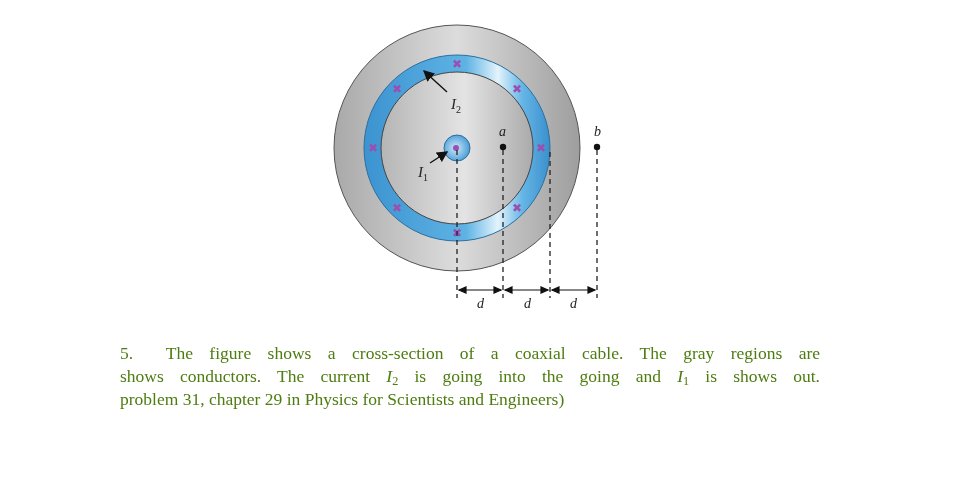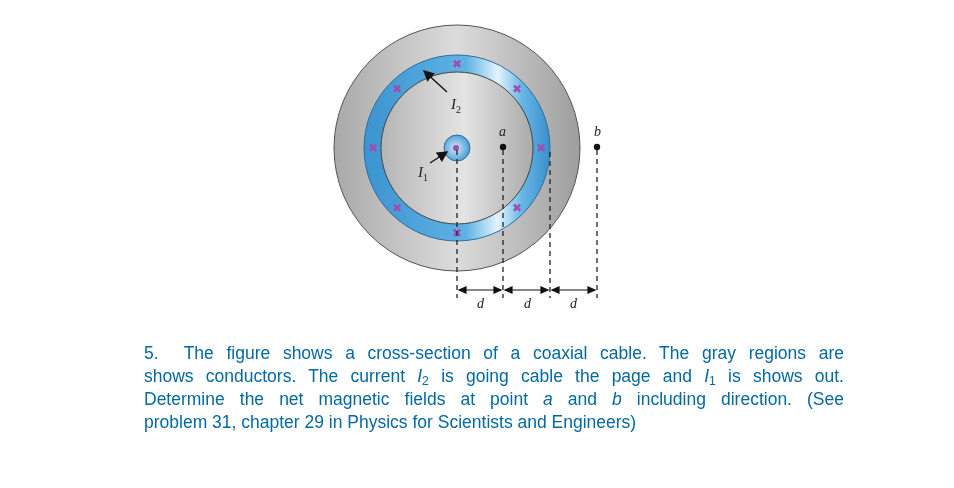--- a/index.html
+++ b/index.html
@@ -1,23 +1,22 @@
 <!DOCTYPE html>
 <html><head>
 <meta charset="utf-8">
 <style>
   html, body { margin:0; padding:0; background:#ffffff; }
   body { width:954px; height:488px; position:relative; overflow:hidden; }
   #figure { position:absolute; left:0; top:0; width:954px; height:330px; }
   #problem {
     position:absolute; left:120px; top:342px; width:700px;
-    font-family:Liberation Sans, sans-serif;
-    font-size:17.5px; line-height:23px; color:#0369a1;
+    font-family:Liberation Serif, serif;
+    font-size:17.5px; line-height:23px; color:#4d7c0f;
     text-align:justify;
-    margin-left:24px;
   }
   .line { display:block; white-space:nowrap; text-align-last:justify; }
   .line.last { text-align-last:left; }
   .ital { font-style:italic; }
   sub { font-size:70%; vertical-align:-3px; line-height:0; }
   .svglabel { font-family:"Liberation Serif","DejaVu Serif",serif; font-style:italic; fill:#222; }
 </style>
 </head>
 <body>
 
@@ -98,16 +97,15 @@
     <path d="M552,290 l7,-3 l0,6 z"></path>
       <path d="M595,290 l-7,-3 l0,6 z"></path>
   </g>
   <text class="svglabel" x="477" y="308" font-size="14">d</text>
   <text class="svglabel" x="524" y="308" font-size="14">d</text>
   <text class="svglabel" x="570" y="308" font-size="14">d</text>
 </svg>
 
 <div id="problem">
   <span class="line"><span>5.</span>&nbsp; <span>The figure shows a cross-section of a coaxial cable.  The gray regions are</span></span>
-  <span class="line"><span>shows conductors.  The current </span><span class="ital">I</span><sub>2</sub><span> is going cable the page and </span><span class="ital">I</span><sub>1</sub><span> is shows out.</span></span>
-  <span class="line"><span>Determine the net magnetic fields at point </span><span class="ital">a</span><span> and </span><span class="ital">b</span><span> including direction.  (See</span></span>
+  <span class="line"><span>shows conductors.  The current </span><span class="ital">I</span><sub>2</sub><span> is going into the going and </span><span class="ital">I</span><sub>1</sub><span> is shows out.</span></span>
   <span class="line last">problem 31, chapter 29 in Physics for Scientists and Engineers)</span>
 </div>
 
 </body></html>

